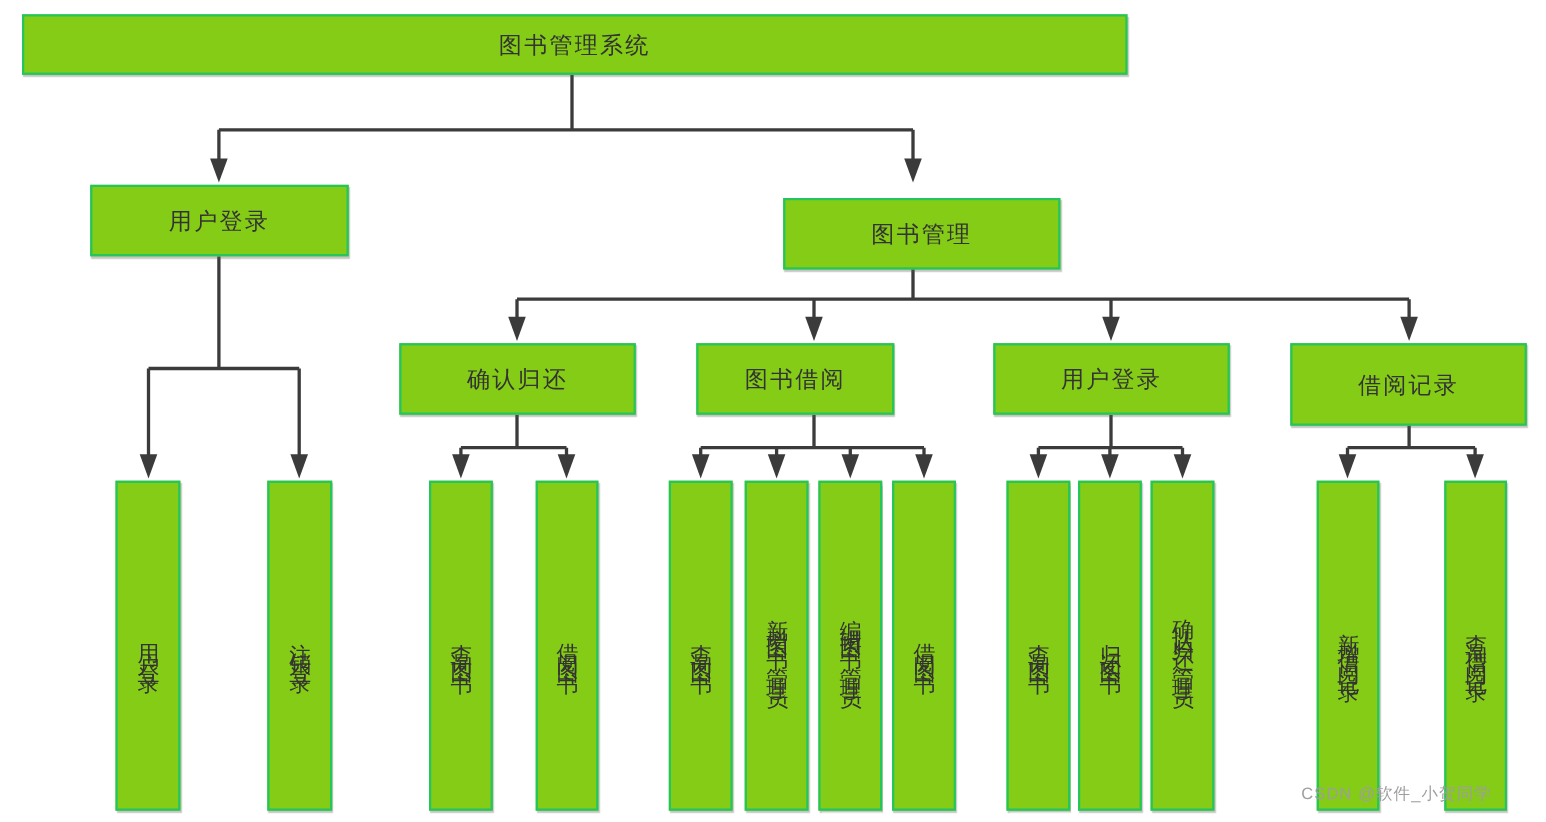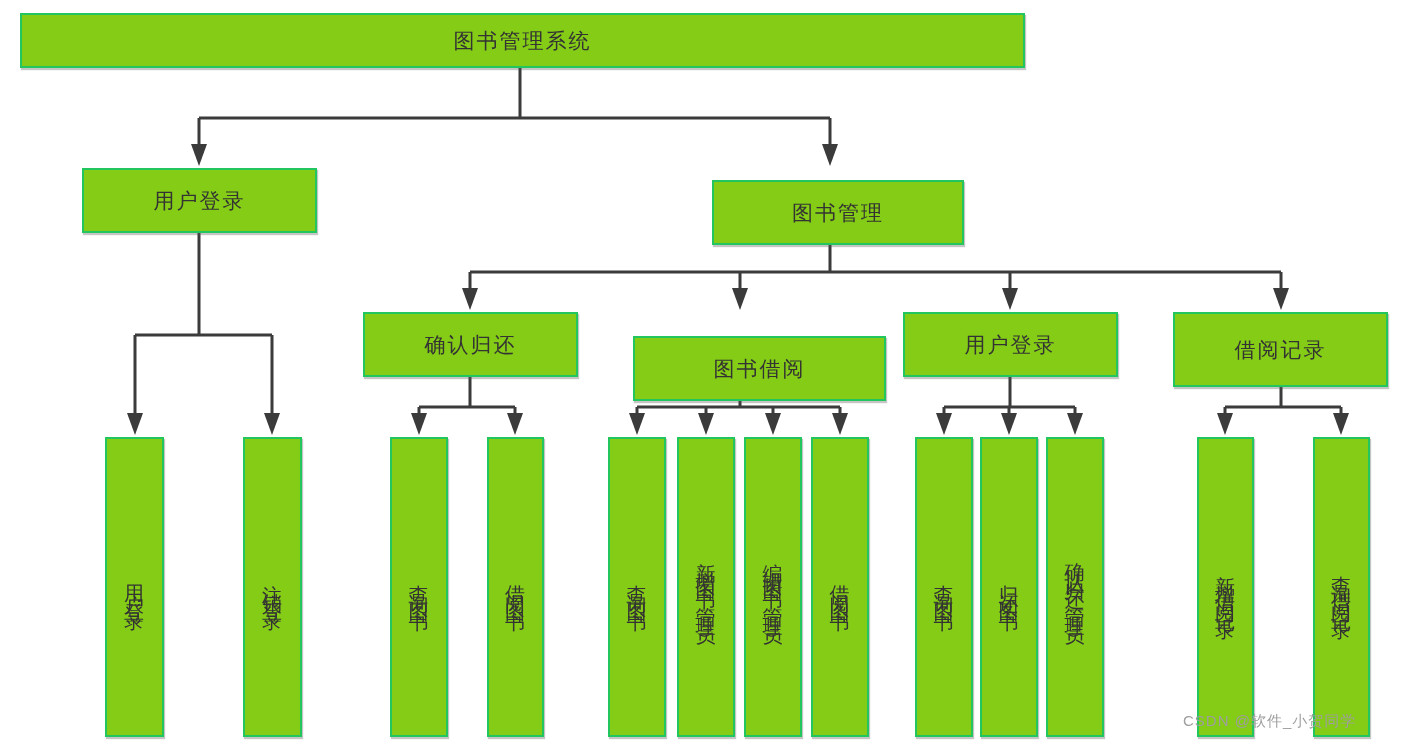--- a/index.html
+++ b/index.html
@@ -107,21 +107,21 @@
   <div class="node" style="left:82px; top:168px; width:235px; height:65px;">
     <span class="lbl">用户登录</span>
   </div>
   <div class="node" style="left:712px; top:168px; width:252px; height:65px;margin-top:12px;">
     <span class="lbl">图书管理</span>
   </div>
 
   <div class="node" style="left:363px; top:312px; width:215px; height:65px;">
     <span class="lbl">确认归还</span>
   </div>
-  <div class="node" style="left:633px; top:312px; width:253px; height:65px;margin-top:24px;">
+  <div class="node" style="left:633px; top:312px; width:180px; height:65px;">
     <span class="lbl">图书借阅</span>
   </div>
   <div class="node" style="left:903px; top:312px; width:215px; height:65px;">
     <span class="lbl">用户登录</span>
   </div>
   <div class="node" style="left:1173px; top:312px; width:215px; height:75px;">
     <span class="lbl">借阅记录</span>
   </div>
 
   <div class="node vert" style="left:105px; top:437px; width:59px; height:300px;">

